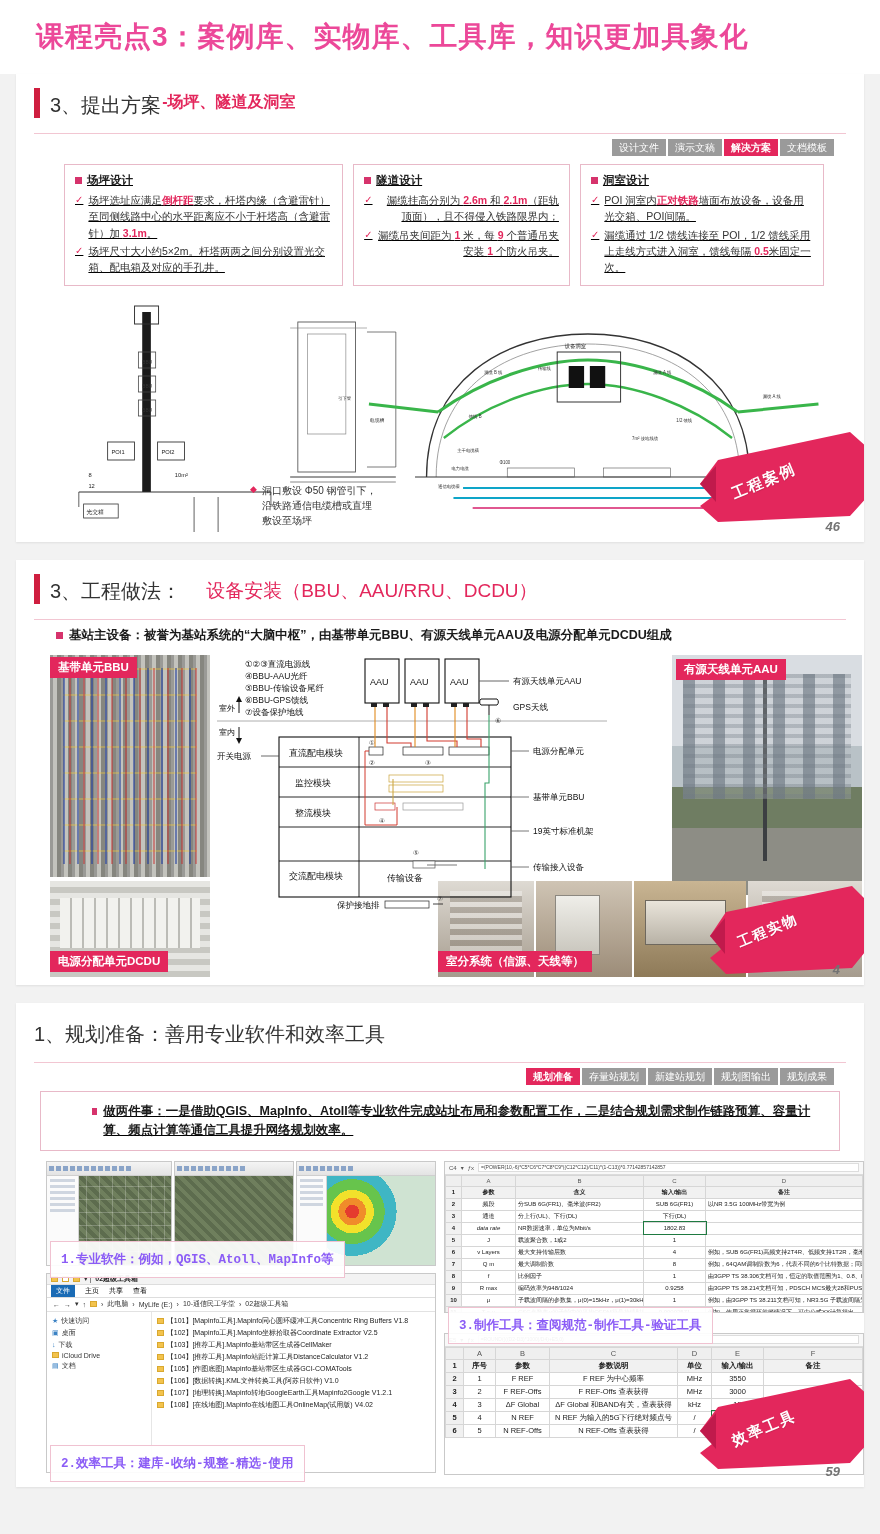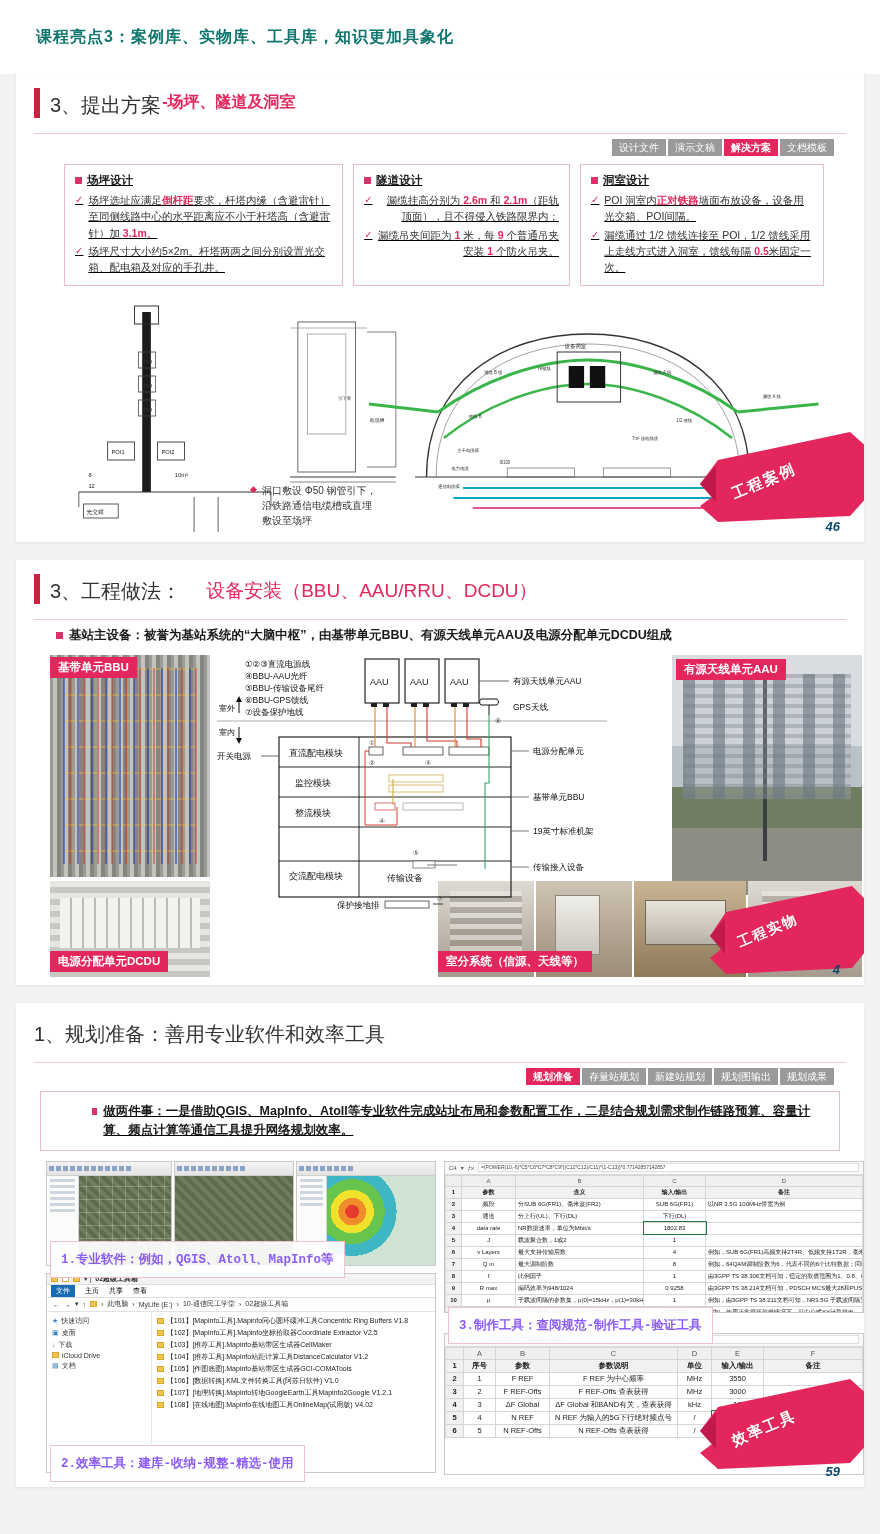--- a/index.html
+++ b/index.html
@@ -12,22 +12,22 @@
 
   
   .top-banner {
     height: 74px;
     background: #ffffff;
     display: flex;
     align-items: center;
     padding-left: 36px;
   }
   .top-banner .title {
-    color: #0f766e;
-    font-size: 16px;
+    color: #ec4899;
+    font-size: 28px;
     font-weight: bold;
     letter-spacing: 1px;
     white-space: nowrap;
   }
 
   
   .slide {
     background: #ffffff;
     margin: 0 16px 18px 16px;
     position: relative;
@@ -159,21 +159,21 @@
     transform: rotate(-23deg);
     left: 30px;
     top: 48px;
     text-shadow: 0 1px 1px rgba(0,0,0,.12);
     white-space: nowrap;
   }
   .pagenum {
     position: absolute;
     right: 24px;
     bottom: 8px;
-    color: #0c4a6e;
+    color: #737373;
     font-style: italic;
     font-weight: bold;
     font-size: 13px;
   }
 
   
   .lead {
     padding: 6px 24px 4px 40px;
     font-size: 12.5px;
     font-weight: bold;

